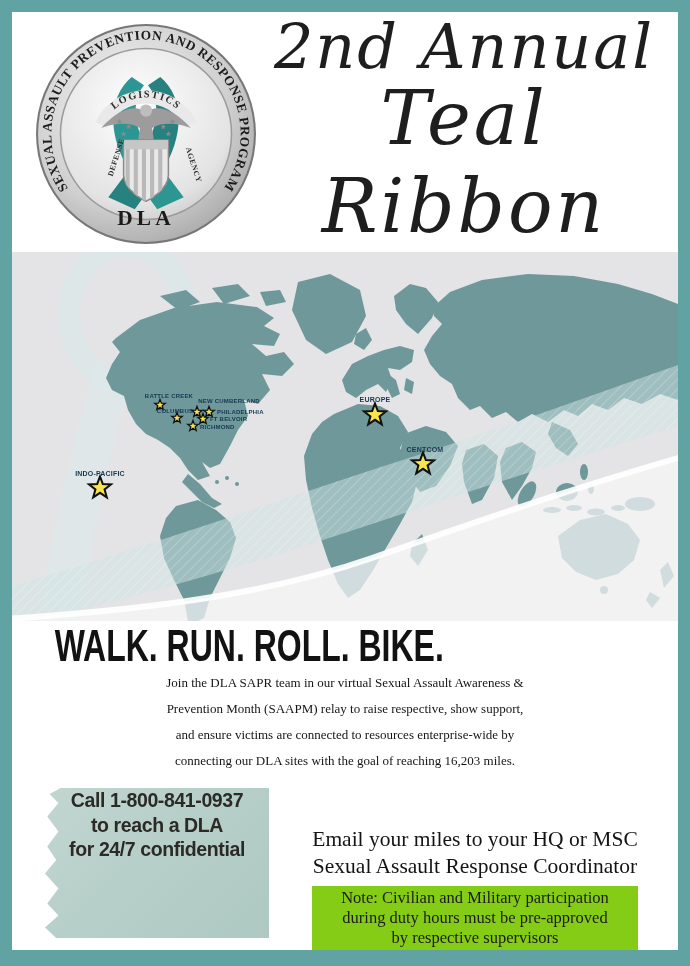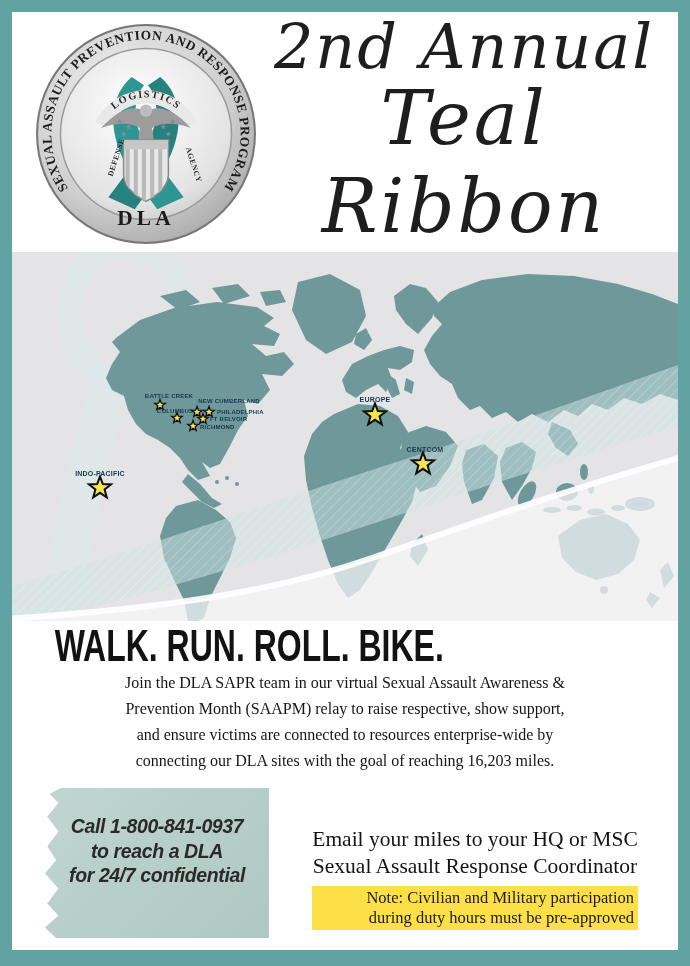--- a/index.html
+++ b/index.html
@@ -25,42 +25,42 @@
   
   #mapwrap{position:absolute;left:0;top:240px;width:666px;height:369px;}
   
   #headline{
     position:absolute;left:0;right:0;top:612px;text-align:left;
     font-weight:700;font-size:39px;color:#121212;letter-spacing:0px;
   }
   #headline span{display:inline-block;transform:scale(0.82,1.12);transform-origin:center;}
   #paragraph{
     position:absolute;left:0;right:0;top:658px;text-align:center;
-    font-family:"Liberation Serif",serif;font-size:16px;line-height:26px;
+    font-family:"Liberation Serif",serif;font-size:13px;line-height:26px;
     color:#151515;white-space:nowrap;
   }
   
   #torn-card{
     position:absolute;left:33px;top:776px;width:224px;height:150px;
     background:linear-gradient(135deg,#c2d6d0 0%,#b7cfc9 45%,#aec9c2 100%);
     clip-path:polygon(7% 0,100% 0,100% 100%,5% 100%,0 93%,6% 85%,1% 77%,6% 67%,0 57%,5% 48%,1% 39%,6% 29%,1% 19%,6% 10%,2% 4%);
     text-align:center;color:#2b2a27;font-weight:700;
     font-size:19.5px;line-height:24.5px;letter-spacing:-0.4px;
     padding-top:0;box-sizing:border-box;
   }
-  #torn-card .cardlines{margin-top:26px;font-style:italic;}
+  #torn-card .cardlines{}
   #email-block{
     position:absolute;left:268px;right:8px;top:776px;text-align:center;
     font-family:"Liberation Serif",serif;font-size:21.5px;line-height:26.5px;
     color:#141414;white-space:nowrap;margin-top:38px;
   }
   #note-block{
-    position:absolute;left:300px;right:40px;top:874px;text-align:right;
+    position:absolute;left:300px;right:40px;top:874px;text-align:center;
     font-family:"Liberation Serif",serif;font-size:16.5px;line-height:20px;
-    color:#1b1b1b;background:#fde047;padding:2px 4px;white-space:nowrap;
+    color:#1b1b1b;background:#84cc16;padding:2px 4px;white-space:nowrap;
   }
   .st-label{
     font-family:"Liberation Sans",sans-serif;font-weight:700;
     letter-spacing:0.2px;
   }
 </style>
 </head>
 <body>
 
 <div id="inner">
@@ -245,15 +245,16 @@
   </div>
 
   <div id="email-block">
     <div>Email your miles to your HQ or MSC</div>
     <div>Sexual Assault Response Coordinator</div>
   </div>
 
   <div id="note-block">
     <div>Note: Civilian and Military participation</div>
     <div>during duty hours must be pre-approved</div>
+    <div>by respective supervisors</div>
   </div>
 
 </div>
 
 </body></html>

